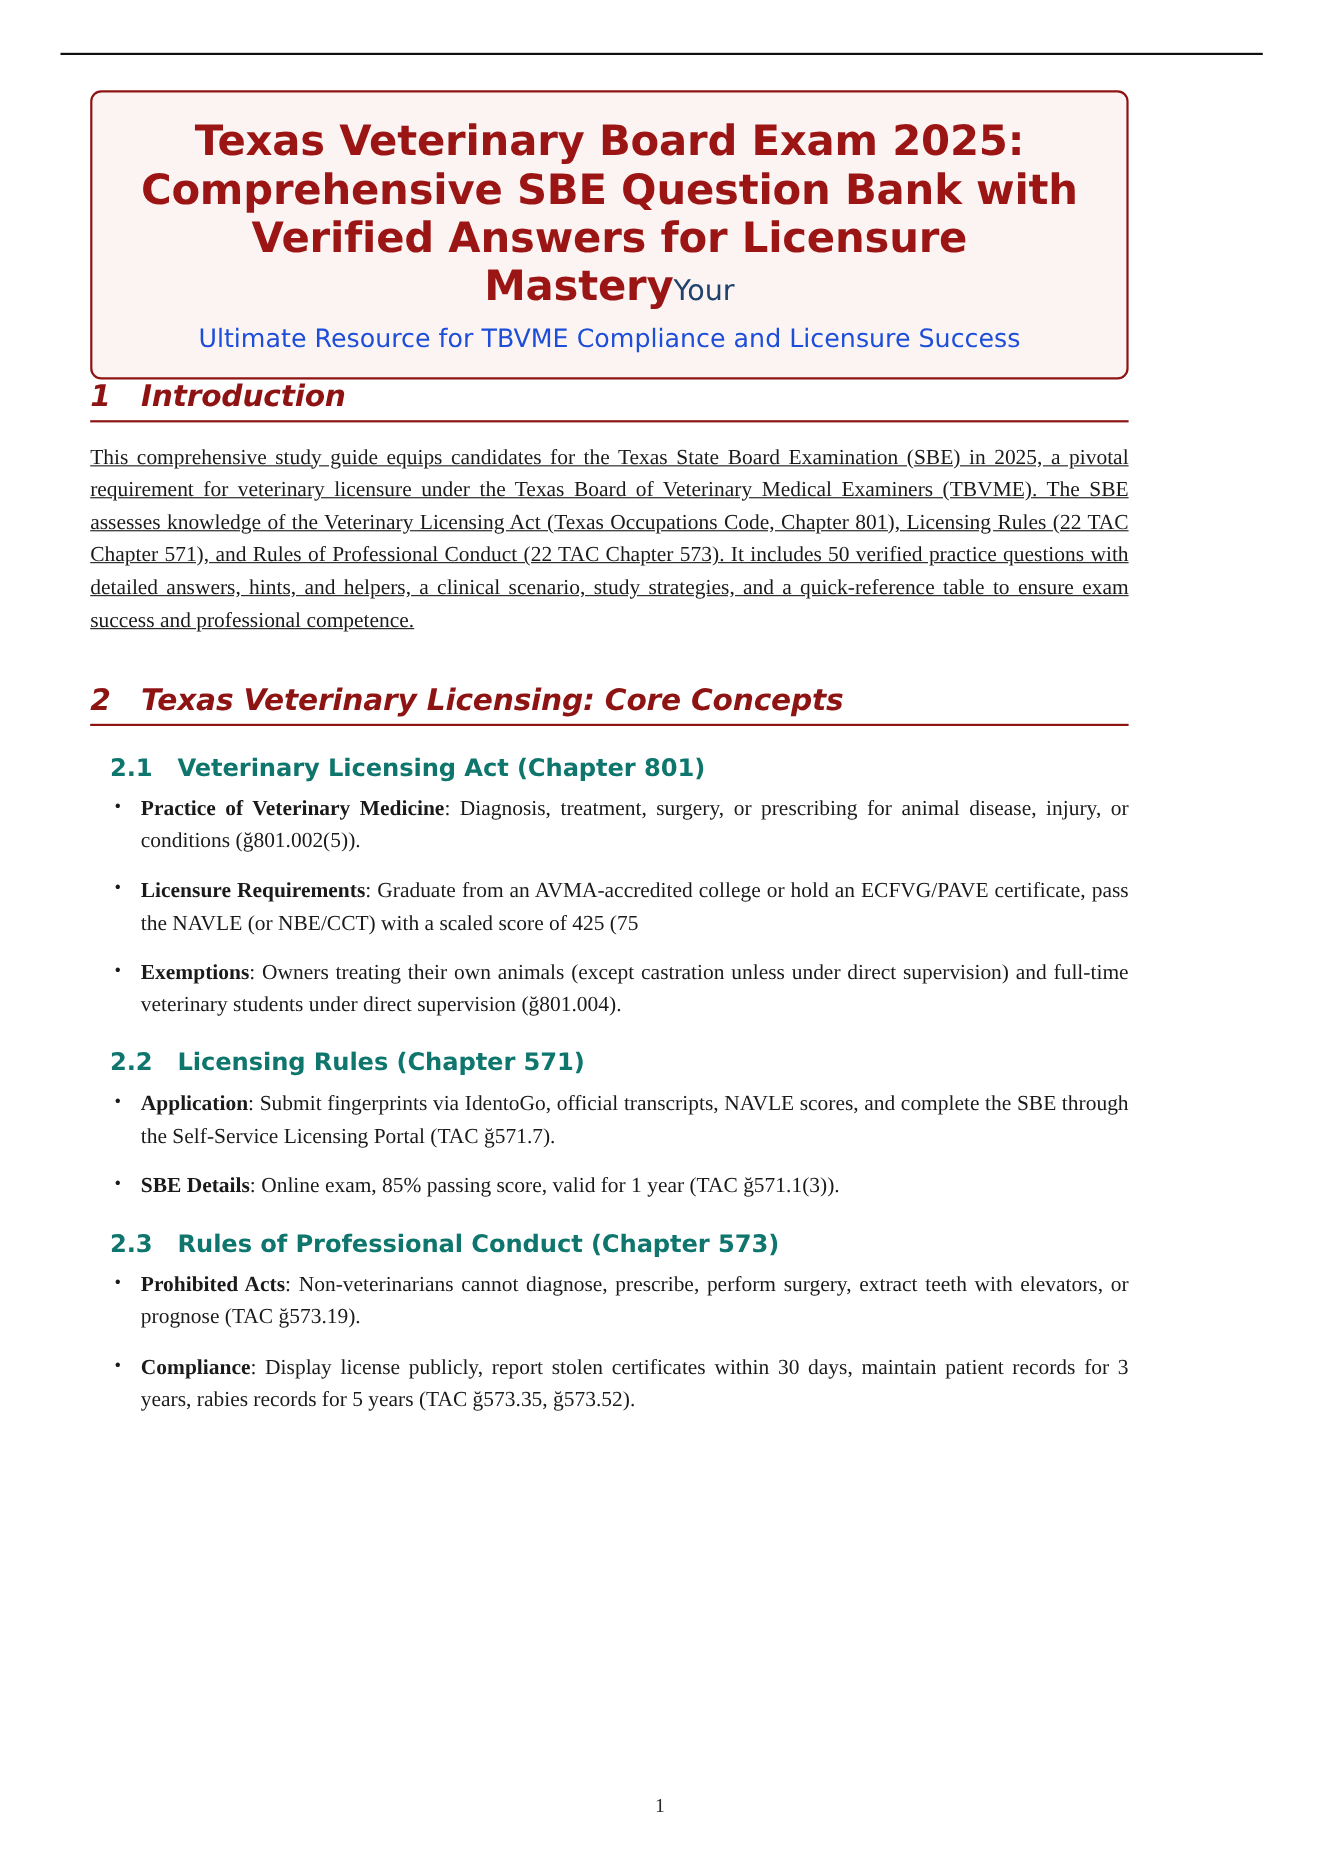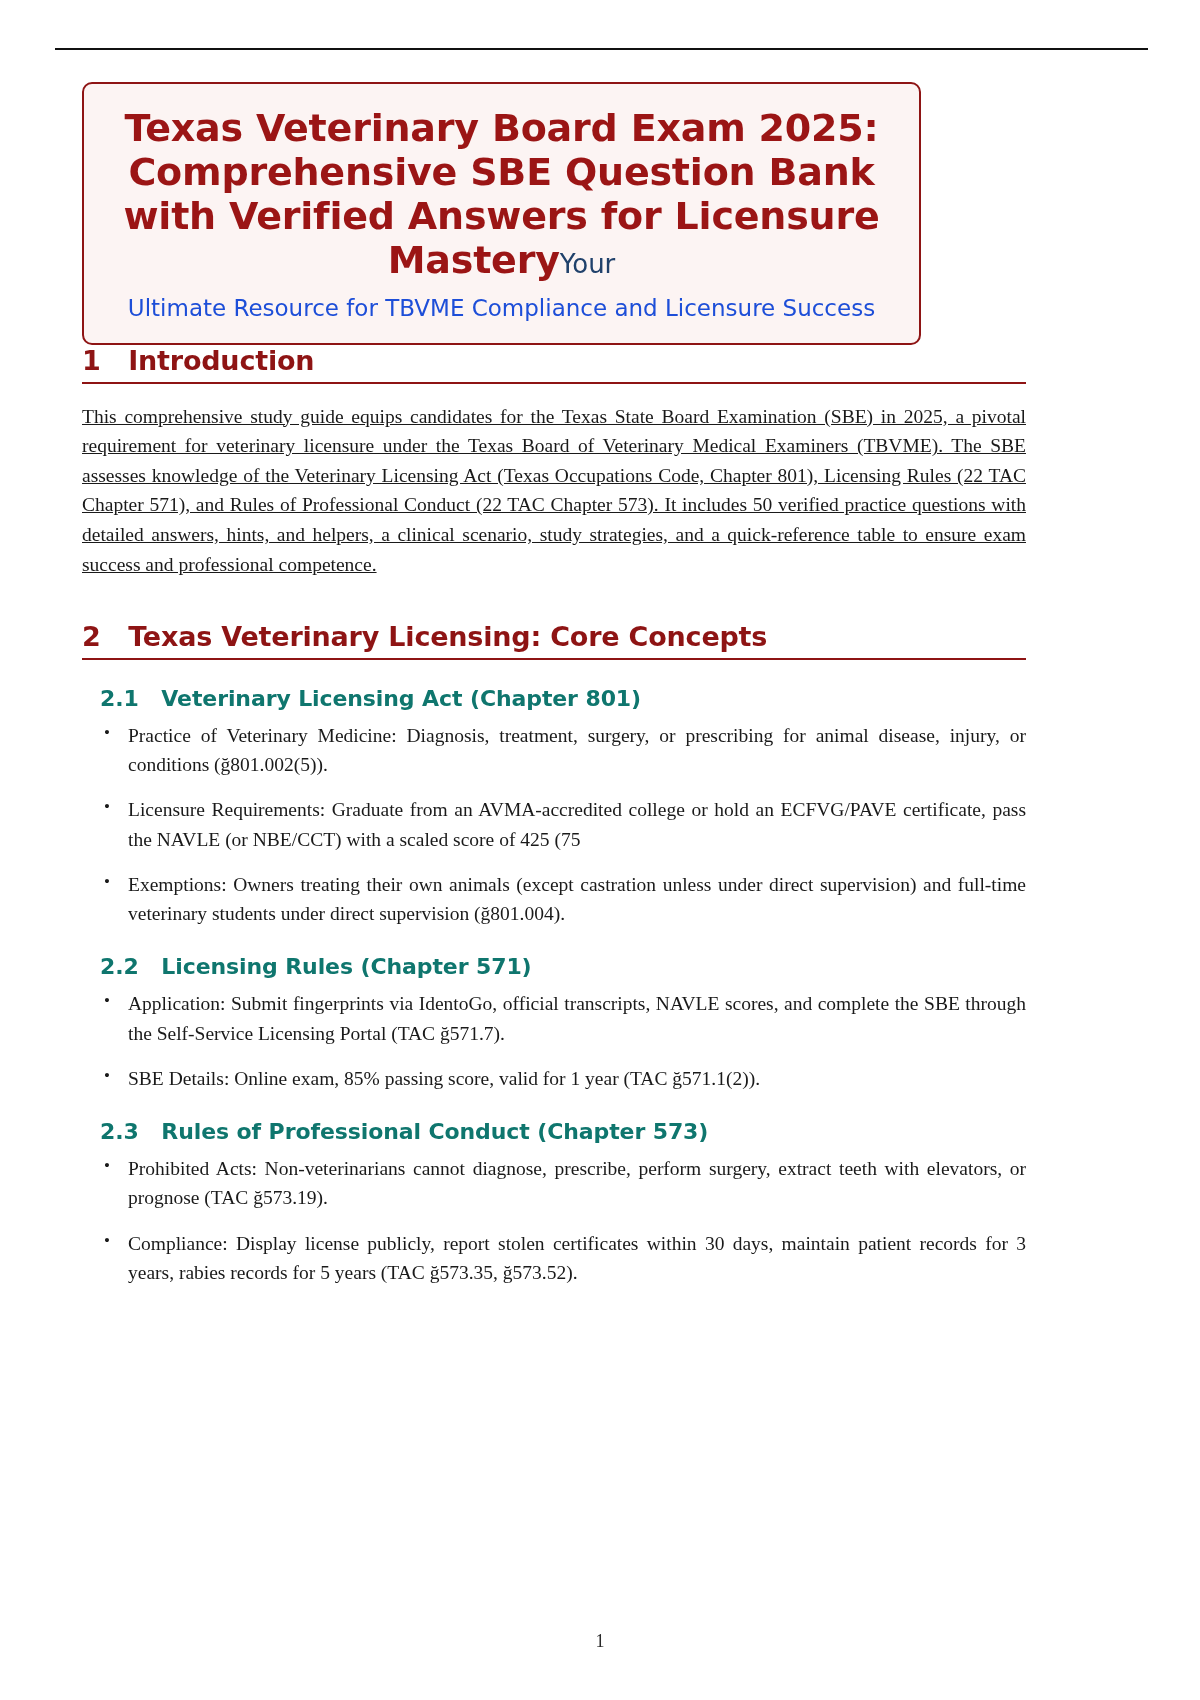--- a/index.html
+++ b/index.html
@@ -30,21 +30,21 @@
     width: 1093px;
     height: 2px;
     background: #111111;
   }
 
   
   .title-box {
     position: absolute;
     top: 82px;
     left: 82px;
-    width: 839px;
+    width: 944px;
     box-sizing: border-box;
     border: 2.5px solid #8e1414;
     border-radius: 10px;
     background: #fcf4f3;
     padding: 22px 26px 20px 26px;
     text-align: center;
   }
   .title-main {
     font-family: "DejaVu Sans", "Liberation Sans", sans-serif;
     font-weight: bold;
@@ -79,20 +79,21 @@
   }
 
   
   .section-head {
     font-family: "DejaVu Sans", "Liberation Sans", sans-serif;
     font-weight: bold;
     font-size: 27px;
     color: #8e1414;
     margin: 0 0 6px 0;
     letter-spacing: -0.2px;
+    font-style: italic;
   }
   .section-rule {
     height: 1.6px;
     background: #8e1414;
     width: 100%;
     margin-bottom: 18px;
   }
   .section-block.first { margin-top: 0; }
   .section-block { margin-top: 42px; }
 
@@ -133,21 +134,21 @@
   }
   ul.bullets > li:before {
     content: "\2022";
     position: absolute;
     left: 4px;
     top: -1px;
     font-size: 17px;
     color: #1a1a1a;
   }
   .lead {
-    font-weight: normal;
+    font-weight: bold;
   }
 
   
   .page-number {
     position: absolute;
     bottom: 48px;
     left: 0;
     width: 100%;
     text-align: center;
     font-size: 18px;
@@ -196,21 +197,21 @@
         </ul>
       </div>
 
       <div>
         <div class="subsection-head">
           <span>2.2&nbsp;&nbsp;</span>
           <span>Licensing Rules (Chapter 571)</span>
         </div>
         <ul class="bullets">
           <li><span class="lead">Application</span><span>: Submit fingerprints via IdentoGo, official transcripts, NAVLE scores, and complete the SBE through the Self-Service Licensing Portal (TAC ğ571.7).</span></li>
-          <li><span class="lead">SBE Details</span><span>: Online exam, 85% passing score, valid for 1 year (TAC ğ571.1(2)).</span></li>
+          <li><span class="lead">SBE Details</span><span>: Online exam, 85% passing score, valid for 1 year (TAC ğ571.1(3)).</span></li>
         </ul>
       </div>
 
       <div>
         <div class="subsection-head">
           <span>2.3&nbsp;&nbsp;</span>
           <span>Rules of Professional Conduct (Chapter 573)</span>
         </div>
         <ul class="bullets">
           <li><span class="lead">Prohibited Acts</span><span>: Non-veterinarians cannot diagnose, prescribe, perform surgery, extract teeth with elevators, or prognose (TAC ğ573.19).</span></li>

